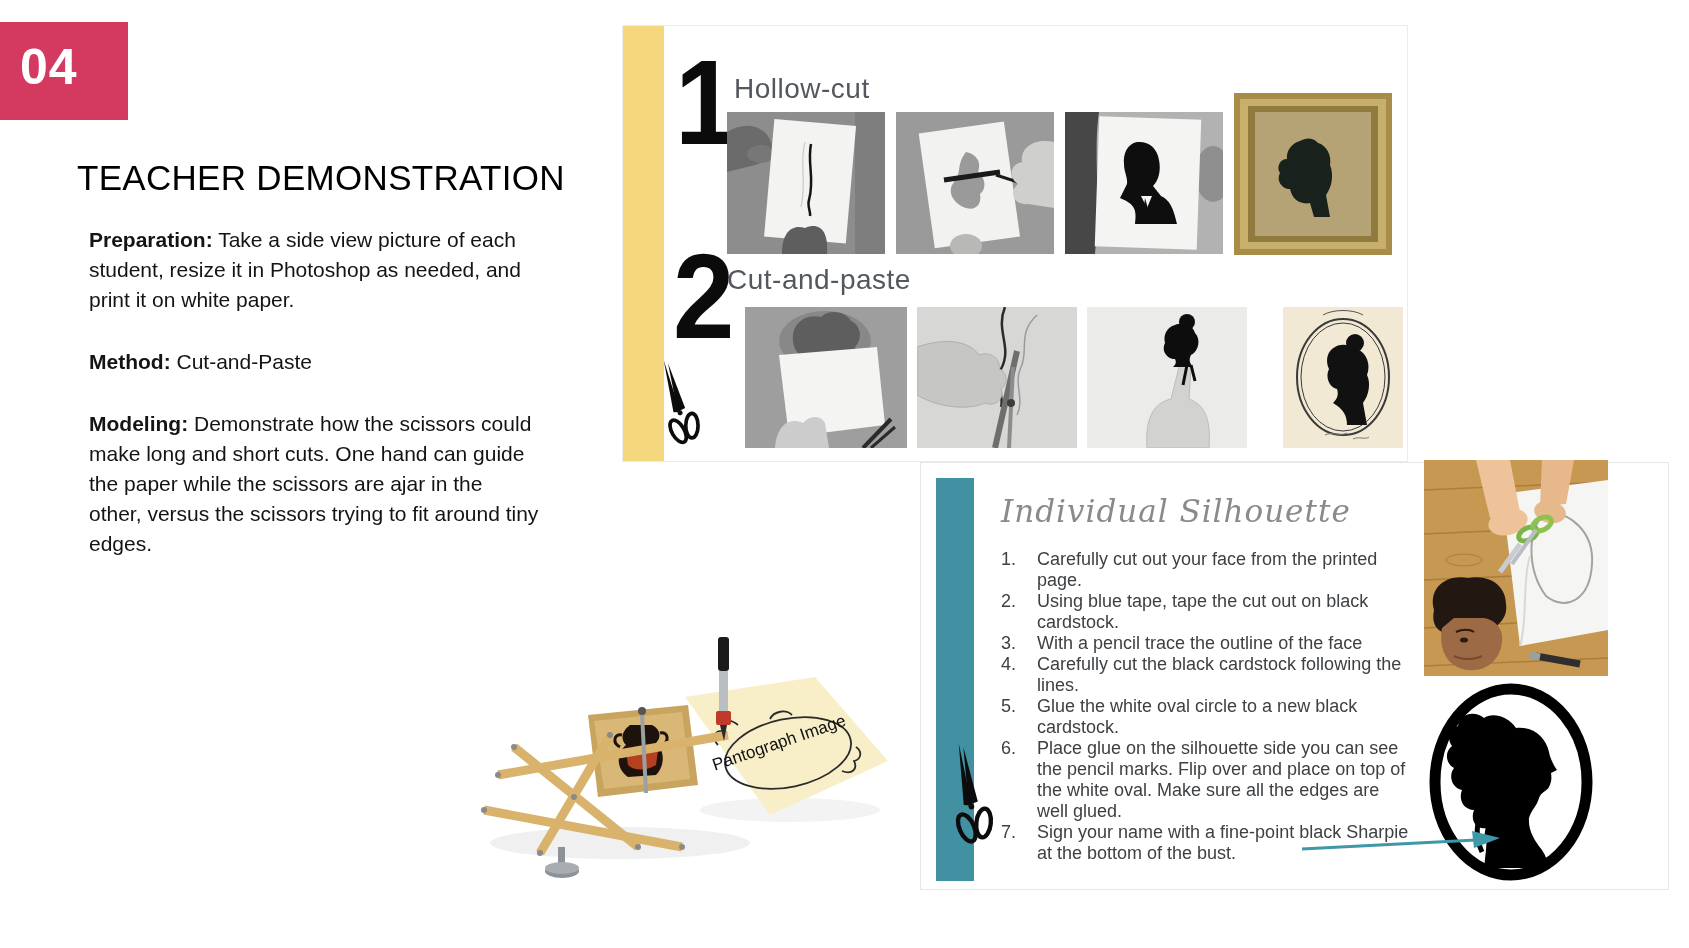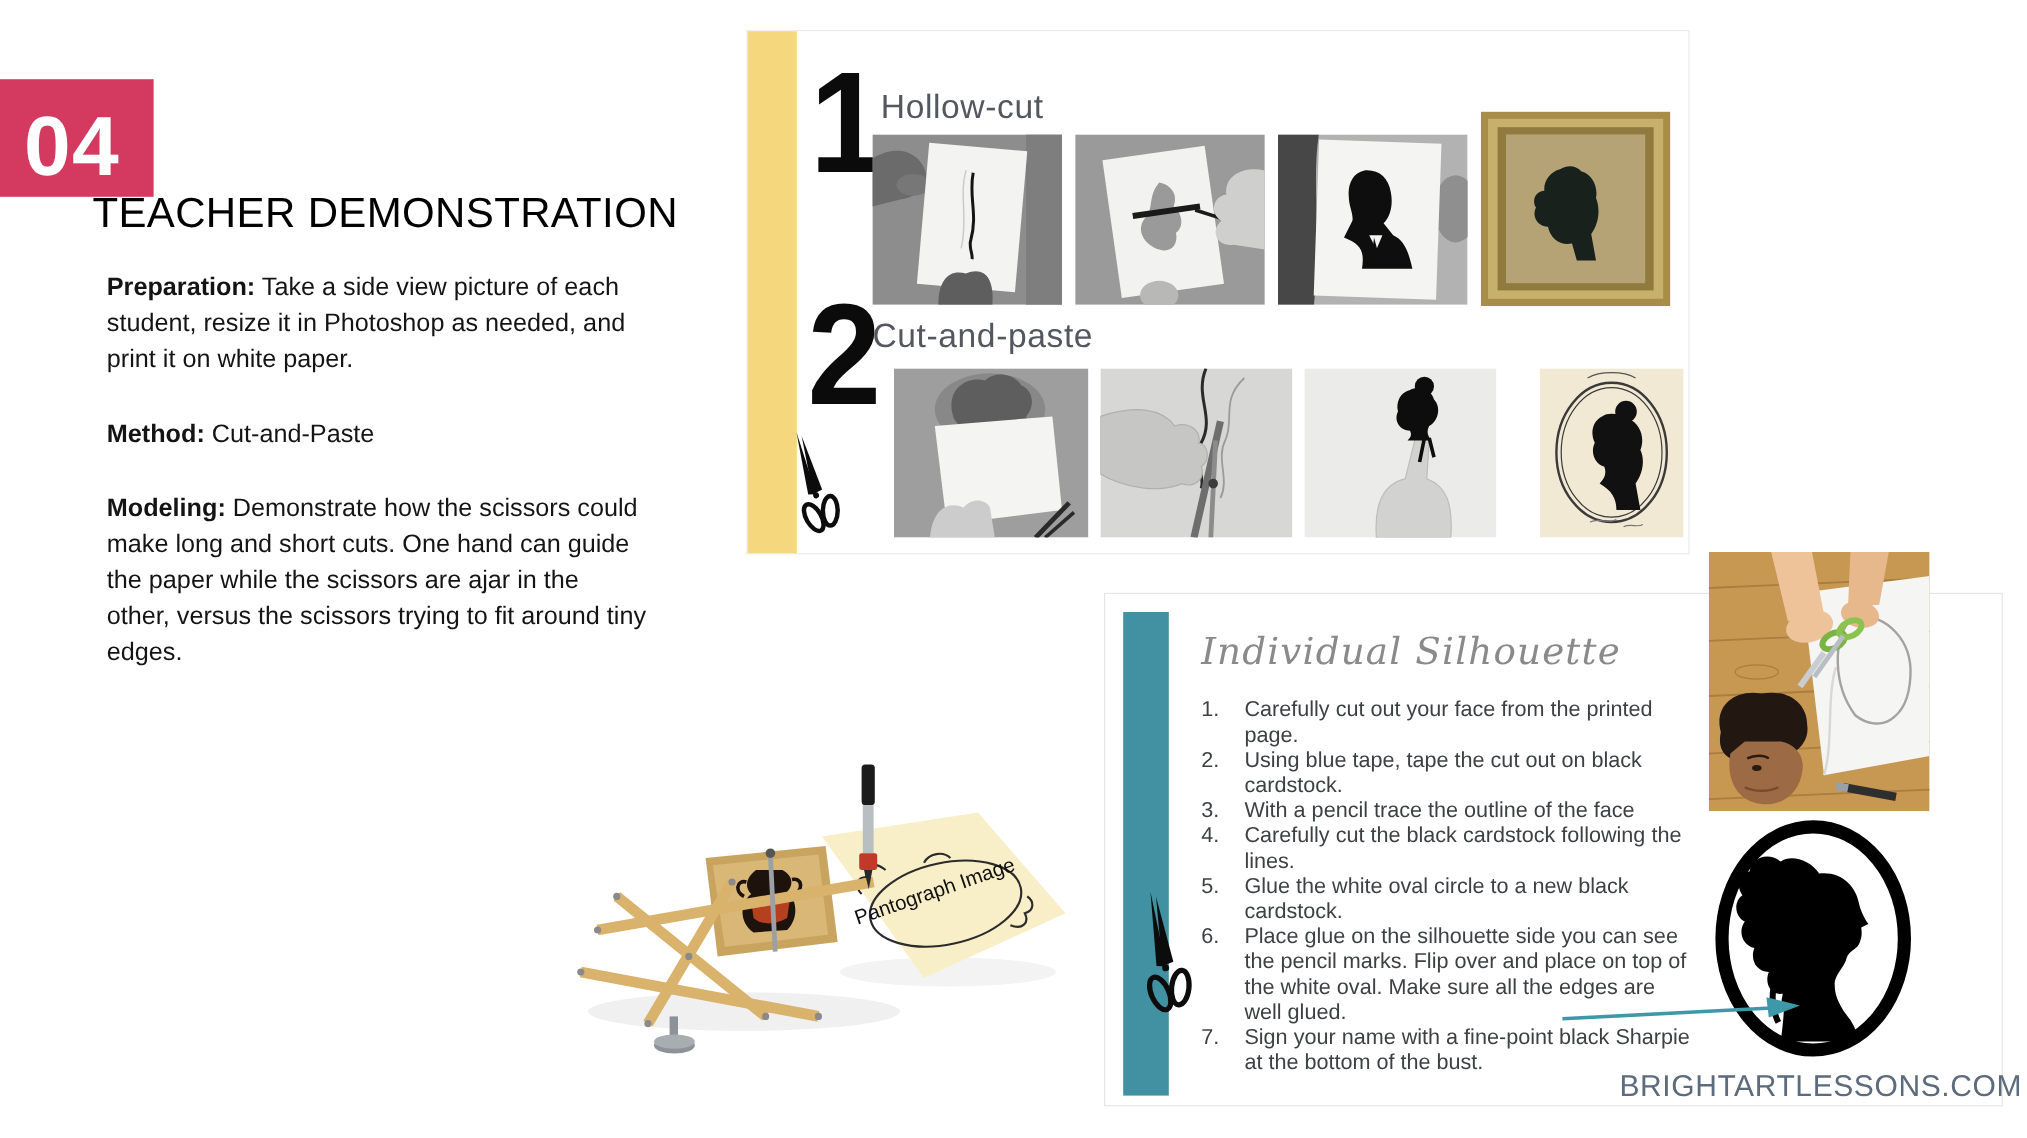--- a/index.html
+++ b/index.html
@@ -2,22 +2,22 @@
 <html><head>
 <meta charset="utf-8">
 <style>
   html,body{margin:0;padding:0;background:#fff;}
   .slide{position:relative;width:1689px;height:948px;background:#ffffff;
          font-family:"Liberation Sans",sans-serif;overflow:hidden;}
   .abs{position:absolute;}
 
   
   .num-box{left:0;top:22px;width:128px;height:98px;background:#D43A60;color:#ffffff;
-           font-size:70px;font-weight:700;letter-spacing:1px;box-sizing:border-box;
-           padding:16px 0 0 20px;margin-top:44px;}
+           font-size:50px;font-weight:700;letter-spacing:1px;box-sizing:border-box;
+           padding:16px 0 0 20px;}
 
   
   .title{left:77px;top:158px;font-size:35px;color:#000000;font-weight:400;letter-spacing:.3px;}
   .body-text{left:77px;top:225px;width:462px;font-size:21px;line-height:30px;color:#141414;}
   .body-text p{margin:0 0 32px 12px;}
   .body-text b{font-weight:700;}
 
   
   .methods-panel{left:622px;top:25px;width:786px;height:437px;background:#fff;border:1px solid #ececec;box-sizing:border-box;}
   .yellow-bar{left:0;top:0;width:41px;height:100%;background:#F5D87E;}
@@ -37,21 +37,21 @@
   
   .scissors-1{left:656px;top:358px;transform:rotate(-16deg);}
   .scissors-2{left:948px;top:742px;transform:rotate(-10deg);}
 
   
   .pantograph{left:470px;top:585px;}
   .pantograph-caption{left:713px;top:756px;font-size:17px;color:#101010;
                       transform:rotate(-19deg);transform-origin:left center;white-space:nowrap;}
 
   
-  .sil-card{left:920px;top:462px;width:749px;height:428px;background:#fff;border:1px solid #e6e6e6;box-sizing:border-box;margin-top:32px;}
+  .sil-card{left:920px;top:462px;width:749px;height:428px;background:#fff;border:1px solid #e6e6e6;box-sizing:border-box;}
   .teal-bar{left:15px;top:15px;width:38px;height:403px;background:#4291A2;}
   .sil-heading{left:80px;top:30px;font-family:"DejaVu Serif",serif;font-style:italic;
                font-size:31px;color:#8a8a8a;letter-spacing:1px;}
   ol.sil-steps{left:78px;top:86px;width:414px;margin:0;padding:0;list-style:none;counter-reset:step;
                font-size:18px;line-height:21px;color:#3e4144;position:absolute;}
   ol.sil-steps li{counter-increment:step;position:relative;padding-left:38px;margin:0;}
   ol.sil-steps li::before{content:counter(step) ".";position:absolute;left:2px;top:0;}
 
   
   .kids-photo{left:1424px;top:460px;}
@@ -272,15 +272,14 @@
     <path d="M56,186 C58,168 60,156 57,144 C50,128 44,108 48,88 C52,64 68,48 88,46 C106,44 118,56 121,70 C122,76 126,84 129,88 L123,91 C124,97 123,101 121,105 C119,109 113,110 111,116 C109,124 103,128 101,136 C100,148 106,158 114,168 C118,174 120,180 121,186 Z" fill="#000"></path>
     <path d="M88,46 C80,34 64,30 56,36 C46,28 32,32 30,44 C22,46 18,56 24,64 C16,70 18,82 26,86 C20,94 24,106 34,108 C30,118 36,128 46,128 C42,138 48,148 58,146 C54,156 60,164 66,162 L70,150 C62,134 58,112 60,92 C62,72 72,56 88,46 Z" fill="#000"></path>
     <path d="M50,140 C48,152 50,162 54,170" stroke="#000" stroke-width="5" fill="none"></path>
   </svg>
 
   <svg class="abs teal-arrow" width="205" height="26" viewBox="0 0 205 26">
     <line x1="2" y1="21" x2="176" y2="12" stroke="#3E98A8" stroke-width="3"></line>
     <polygon points="172,3 200,10 174,20" fill="#3E98A8"></polygon>
   </svg>
 
-  <div class="abs footer">BRIGHTARTLESSONS.COM</div>
 
 </div>
 
 </body></html>

